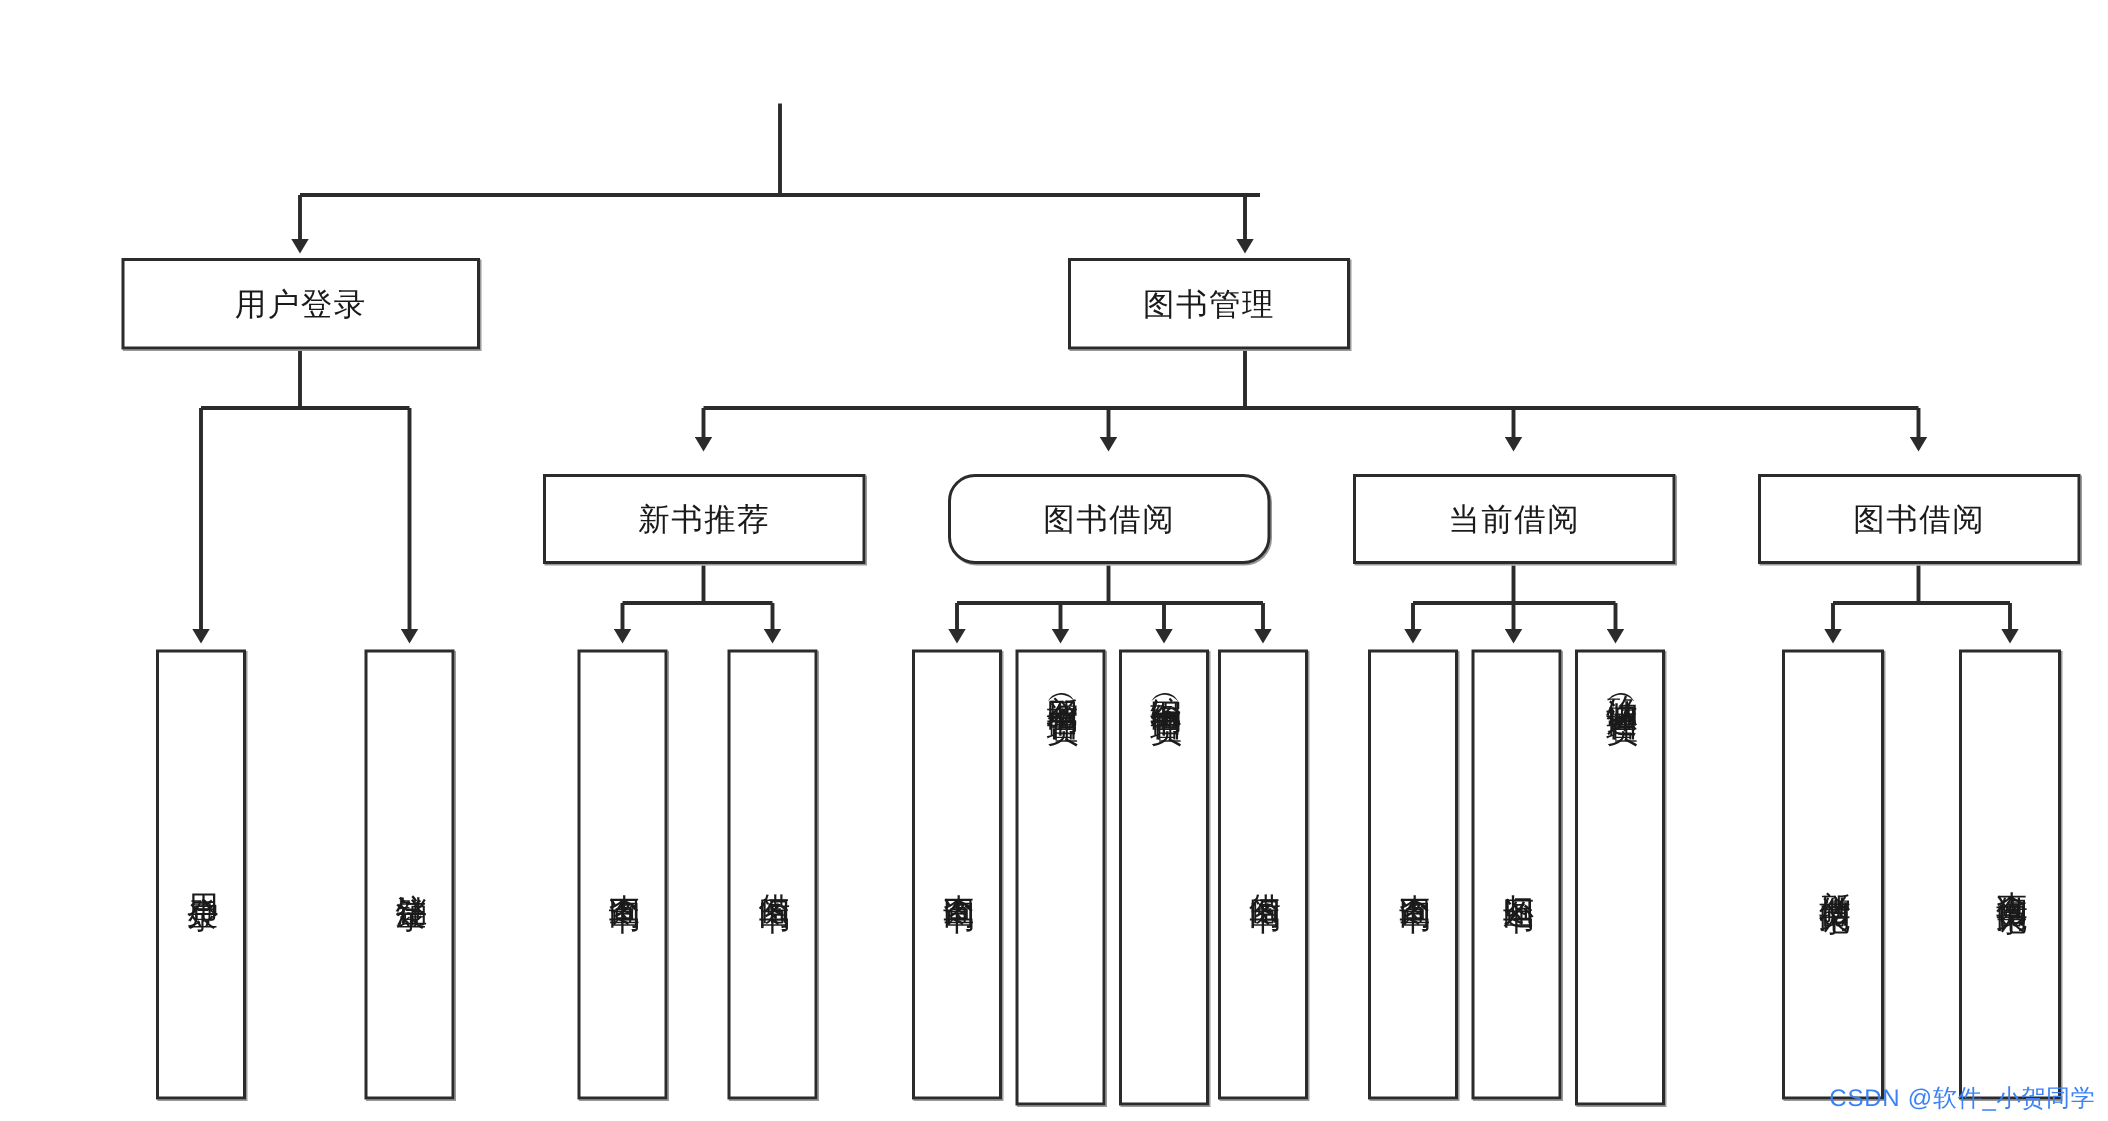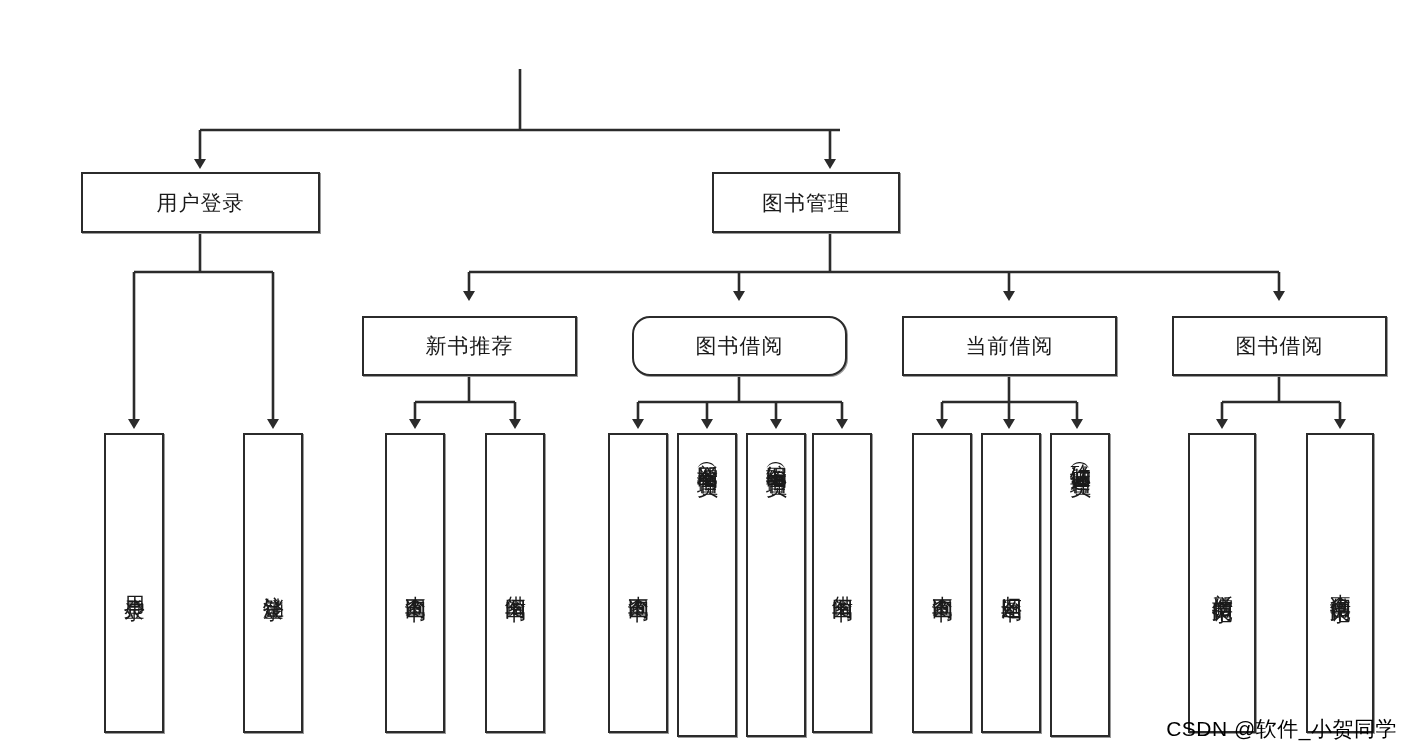--- a/index.html
+++ b/index.html
@@ -52,22 +52,22 @@
     white-space: pre;
   }
   .node.vmid {
     align-items: center;
     padding-top: 0;
   }
   .watermark {
     position: absolute;
     right: 8px;
     bottom: 4px;
-    font-size: 21px;
-    color: #000000;
+    font-size: 16px;
+    color: #3b82f6;
     letter-spacing: 0.5px;
     white-space: nowrap;
     pointer-events: none;
   }
 </style>
 </head>
 <body>
 
 <div id="canvas">
 

